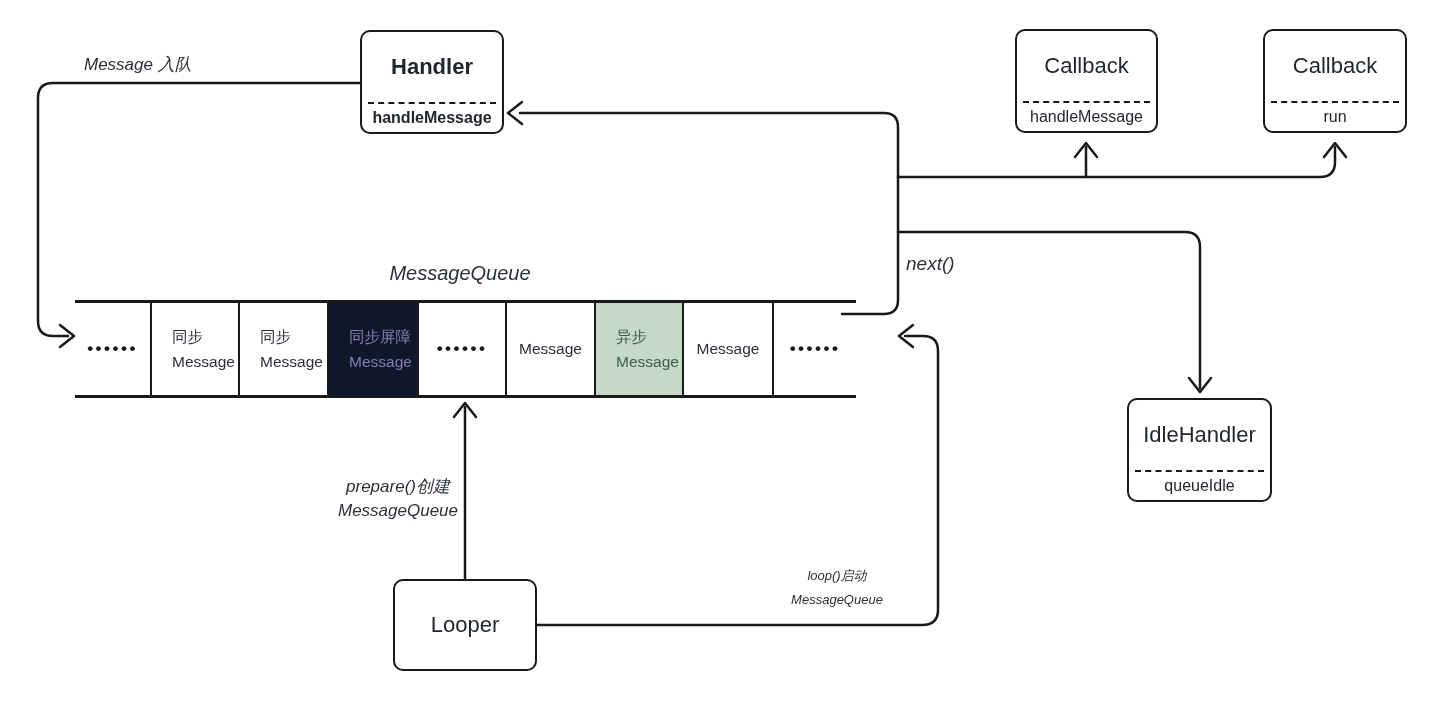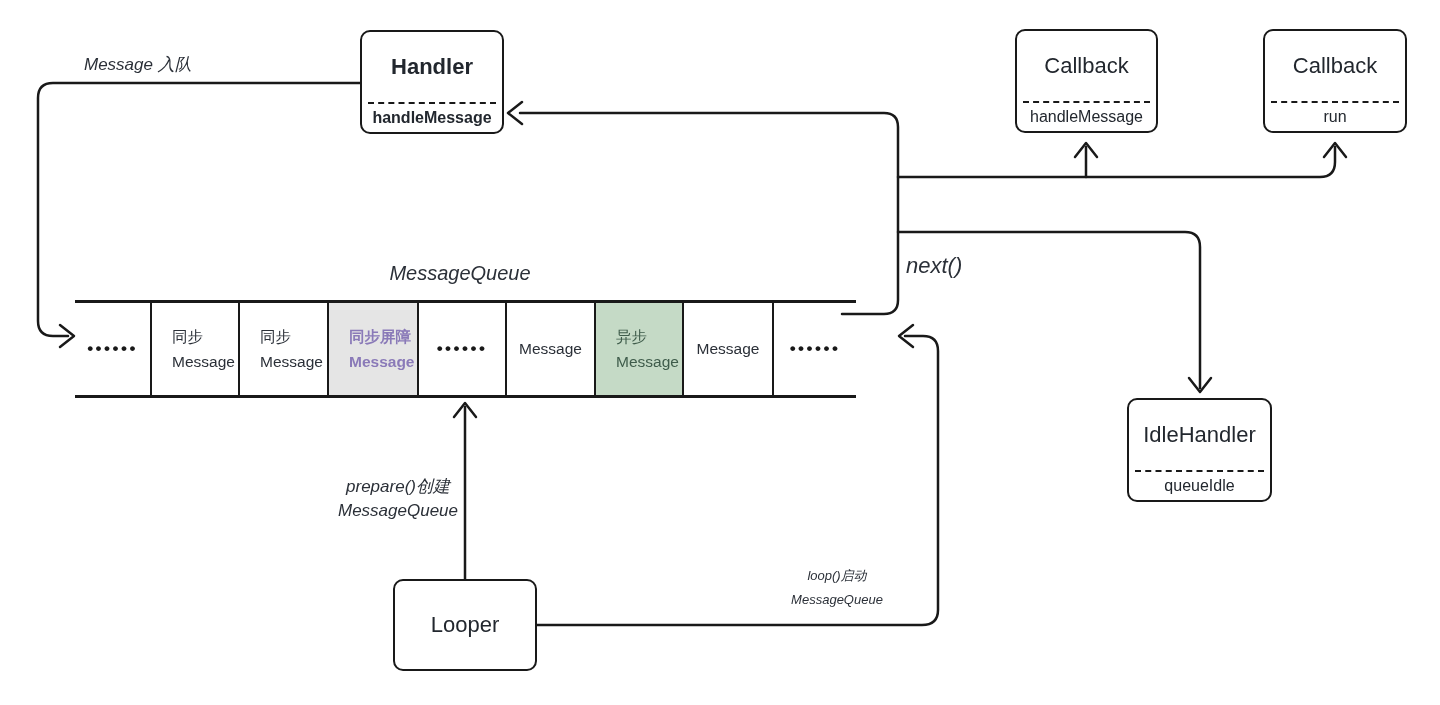--- a/index.html
+++ b/index.html
@@ -34,27 +34,27 @@
   .qcell{
     position:absolute;top:302.5px;height:92.5px;box-sizing:border-box;z-index:1;
     display:flex;flex-direction:column;justify-content:center;
     font-size:15.5px;line-height:25px;color:#2b3038;
   }
   .qcell.bordered{border-left:2.5px solid #191919;}
   .qcell .l{display:block;}
   .two{align-items:flex-start;padding-left:20px;}
   .one{align-items:center;}
   .dots{align-items:center;font-size:17px;letter-spacing:2.5px;color:#191919;font-weight:bold;}
-  .barrier{background:#e5e5e5;color:#8a7ab8;font-weight:bold;}
+  .barrier{background:#0f172a;color:#8a7ab8;}
   .async{background:#c5dac6;color:#3f5c4b;}
   
   .flabel{position:absolute;z-index:2;color:#2b3038;font-style:italic;}
   #lbl-enqueue{left:84px;top:53px;font-size:17px;}
   #lbl-queue-title{left:360px;top:262px;width:200px;text-align:center;font-size:20px;}
-  #lbl-next{left:906px;top:253px;font-size:22px;}
+  #lbl-next{left:906px;top:253px;font-size:19px;}
   #lbl-prepare{left:318px;top:475px;width:160px;text-align:center;font-size:17px;line-height:24px;}
   #lbl-loop{left:757px;top:564px;width:160px;text-align:center;font-size:13px;line-height:24px;}
   
   #wires{position:absolute;left:0;top:0;z-index:3;pointer-events:none;}
   #wires path{fill:none;stroke:#191919;stroke-width:2.5;stroke-linecap:round;stroke-linejoin:round;}
 </style>
 </head>
 <body>
 
 <div id="canvas">

